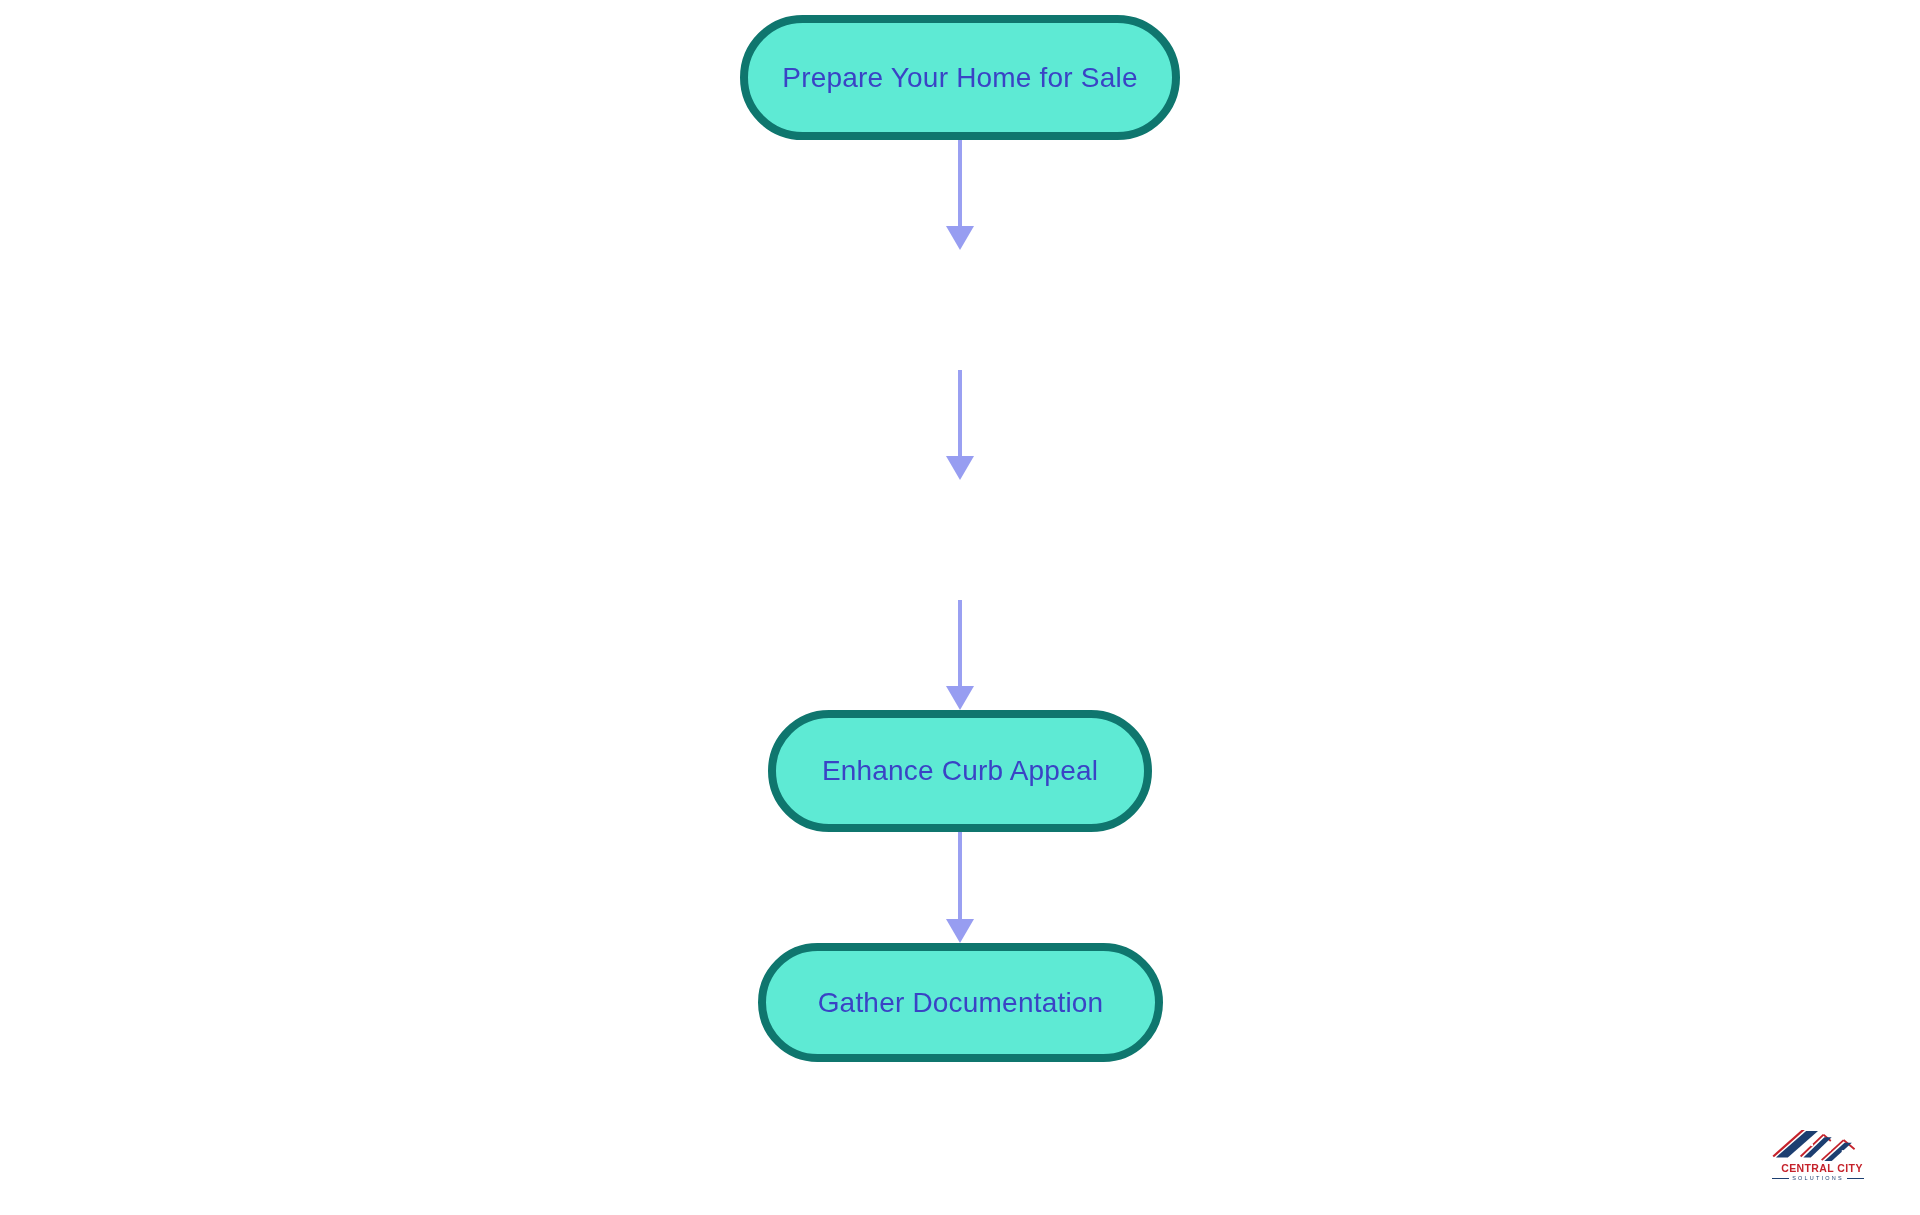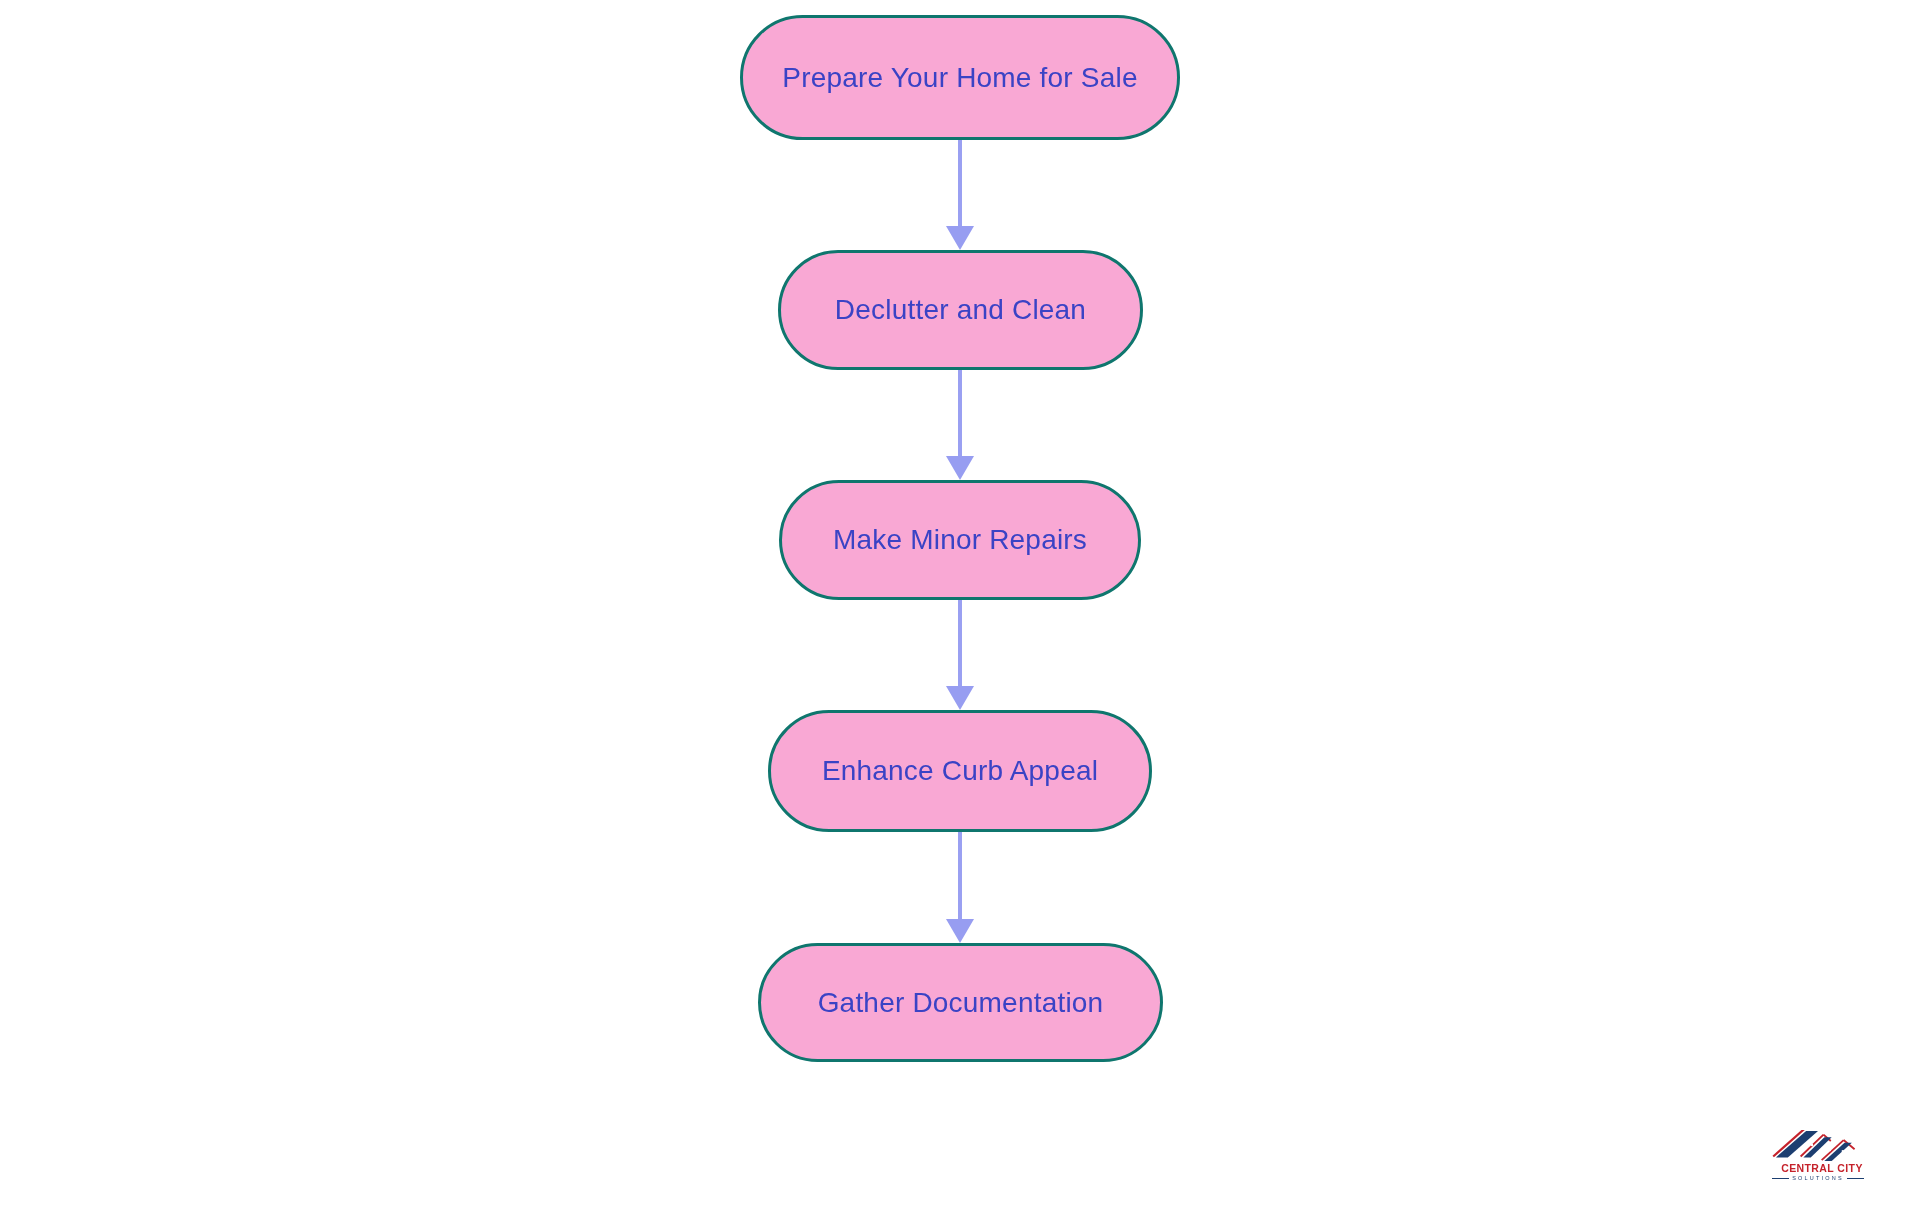--- a/index.html
+++ b/index.html
@@ -14,22 +14,22 @@
     height: 1215px;
     background: #ffffff;
     overflow: hidden;
   }
   
   .node {
     position: absolute;
     display: flex;
     align-items: center;
     justify-content: center;
-    background: #f9a8d4;
-    border: 3px solid #0f766e;
+    background: #5eead4;
+    border: 8px solid #0f766e;
     border-radius: 64px;
     box-sizing: border-box;
     color: #3a43c5;
     font-size: 28px;
     letter-spacing: 0.2px;
     white-space: nowrap;
   }
   
   .arrow {
     position: absolute;
@@ -95,27 +95,21 @@
 </style>
 </head>
 <body>
 
 <div id="canvas">
 
   <div class="node" style="left:740px; top:15px;  width:440px; height:125px;">
     <span>Prepare Your Home for Sale</span>
   </div>
 
-  <div class="node" style="left:778px; top:250px; width:365px; height:120px;">
-    <span>Declutter and Clean</span>
-  </div>
 
-  <div class="node" style="left:779px; top:480px; width:362px; height:120px;">
-    <span>Make Minor Repairs</span>
-  </div>
 
   <div class="node" style="left:758px; top:943px; width:405px; height:119px;">
     <span>Gather Documentation</span>
   </div>
 
   <div class="node" style="left:768px; top:710px; width:384px; height:122px;">
     <span>Enhance Curb Appeal</span>
   </div>
 
   <div class="arrow" style="left:945px; top:140px; height:110px;">

